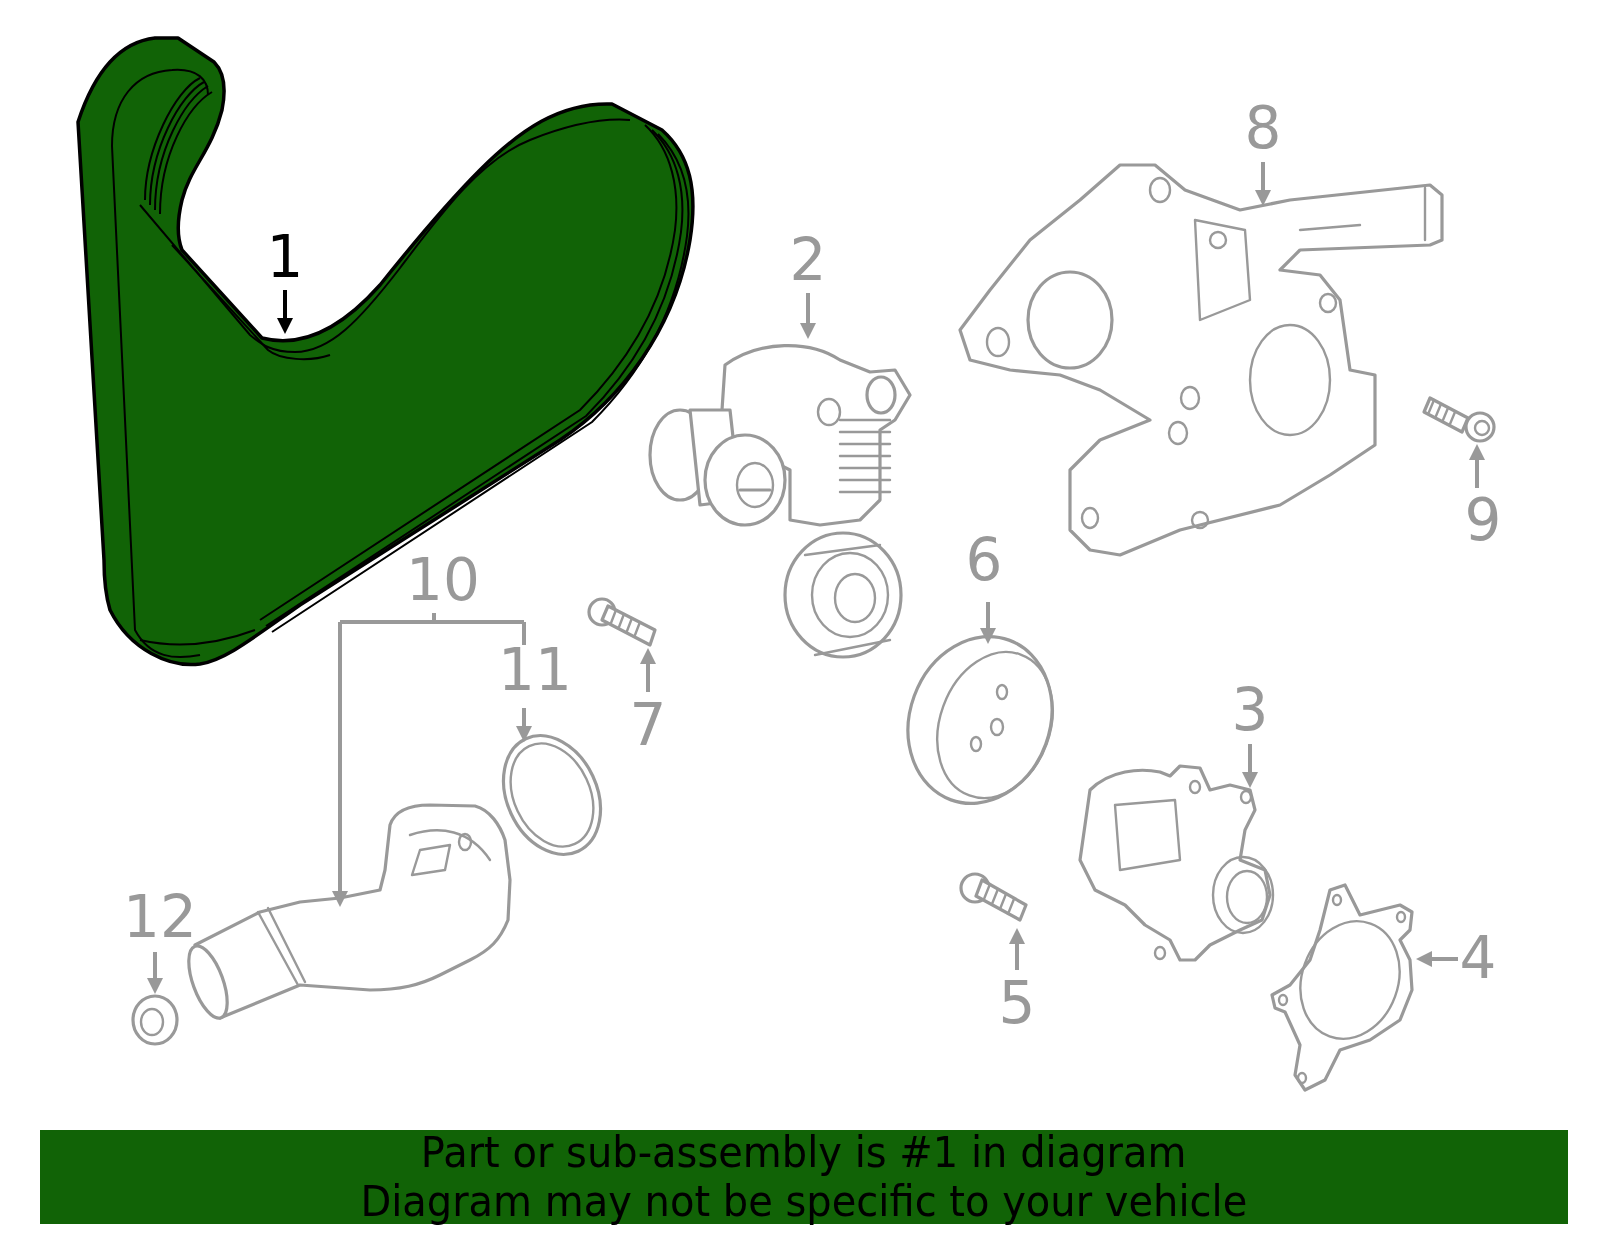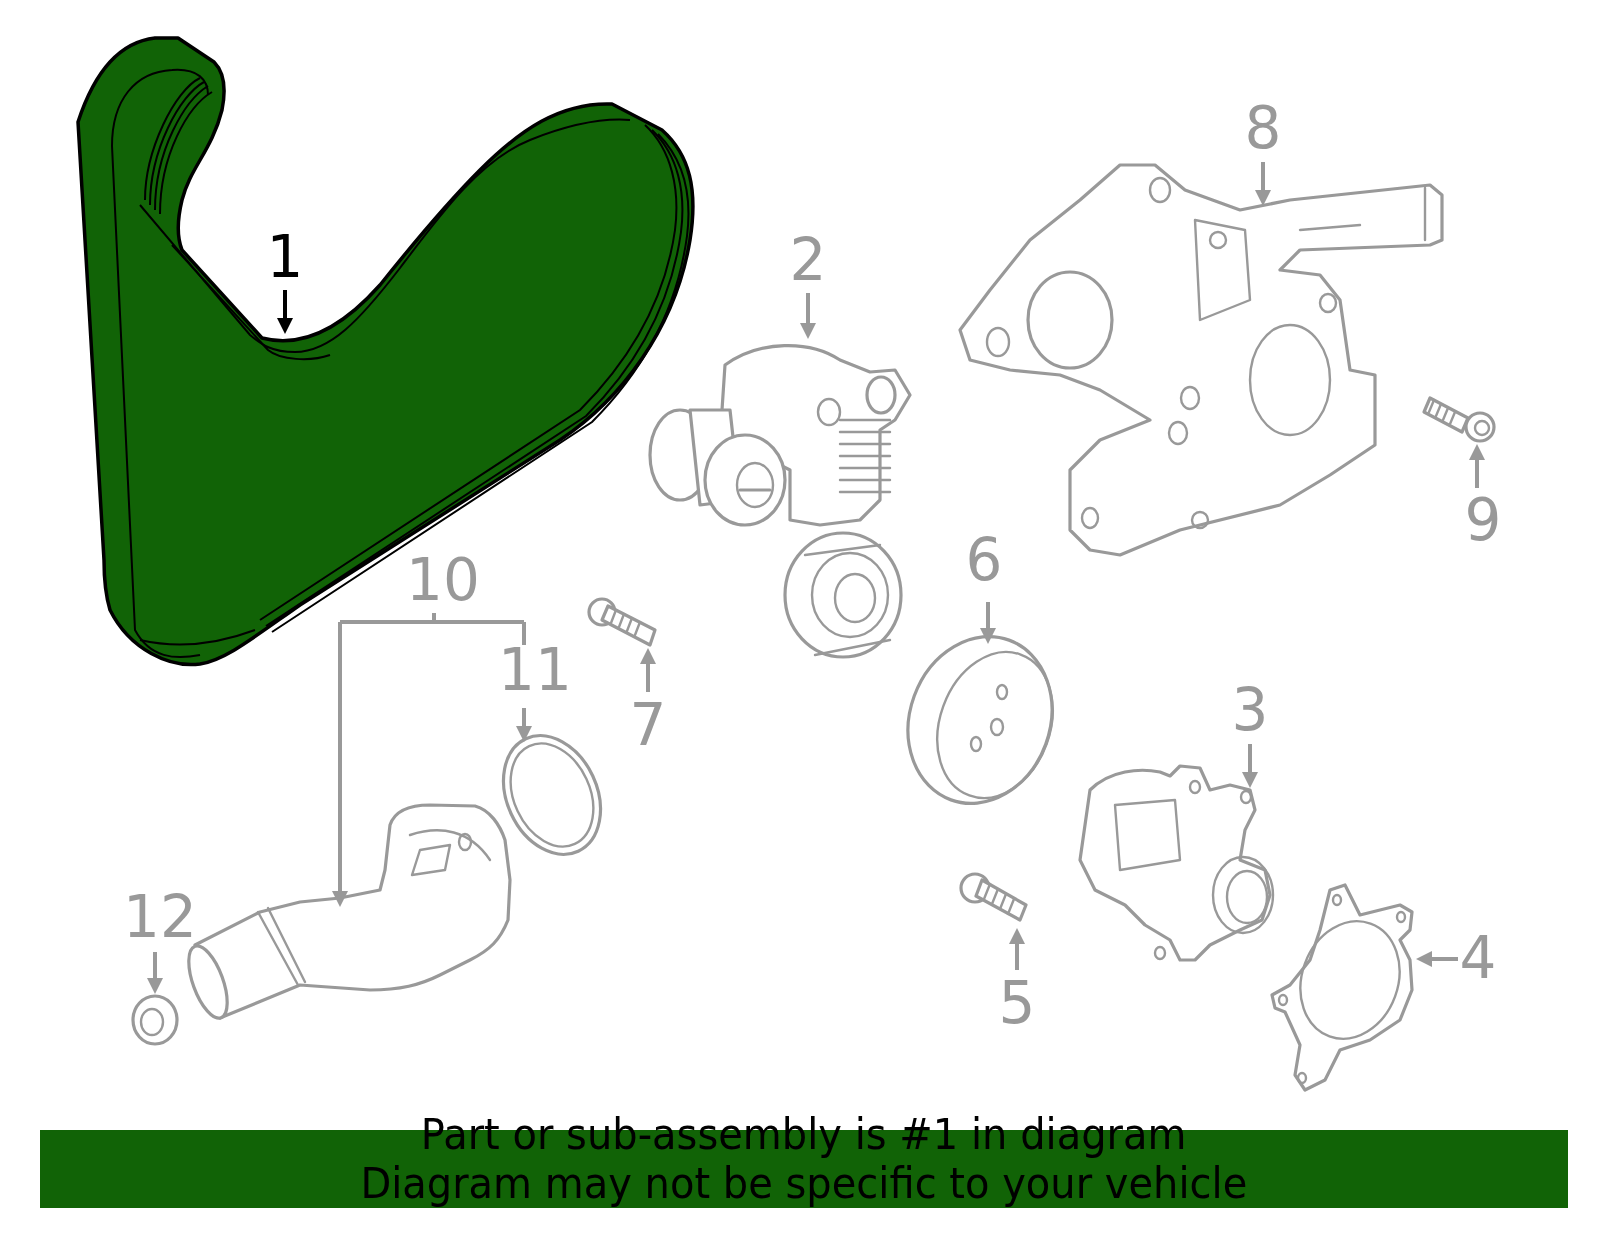--- a/index.html
+++ b/index.html
@@ -7,21 +7,21 @@
   #diagram { position: absolute; left: 0; top: 0; width: 1600px; height: 1249px; }
   .callout { font-family: "DejaVu Sans", sans-serif; font-size: 58px; fill: #999999; text-anchor: middle; }
   .callout.highlight { fill: #000000; }
   .part { fill: #ffffff; stroke: #999999; stroke-width: 3.2; stroke-linejoin: round; stroke-linecap: round; }
   .part-thin { fill: none; stroke: #999999; stroke-width: 2.4; stroke-linejoin: round; stroke-linecap: round; }
   .leader { stroke: #999999; stroke-width: 4; fill: none; }
   .arrowhead { fill: #999999; }
   .leader.highlight { stroke: #000000; }
   .arrowhead.highlight { fill: #000000; }
   .belt { stroke: #000000; stroke-linejoin: round; }
-  #banner { position: absolute; left: 40px; top: 1130px; width: 1528px; height: 78px; background: #116306; display: flex; flex-direction: column; align-items: center; justify-content: flex-end; }
+  #banner { position: absolute; left: 40px; top: 1130px; width: 1528px; height: 94px; background: #116306; display: flex; flex-direction: column; align-items: center; justify-content: center; }
   #banner span { display: block; font-family: "DejaVu Sans", sans-serif; font-size: 43px; line-height: 49px; color: #000000; white-space: nowrap; transform: scaleX(0.93); }
 </style>
 </head>
 <body>
 
 <svg id="diagram" viewBox="0 0 1600 1249" xmlns="http://www.w3.org/2000/svg">
   <defs>
     <marker id="ah-gray" viewBox="0 0 10 10" refX="5" refY="9" markerWidth="5" markerHeight="5" orient="auto-start-reverse">
       <path d="M0,0 L10,0 L5,10 z" fill="#999999"></path>
     </marker>

